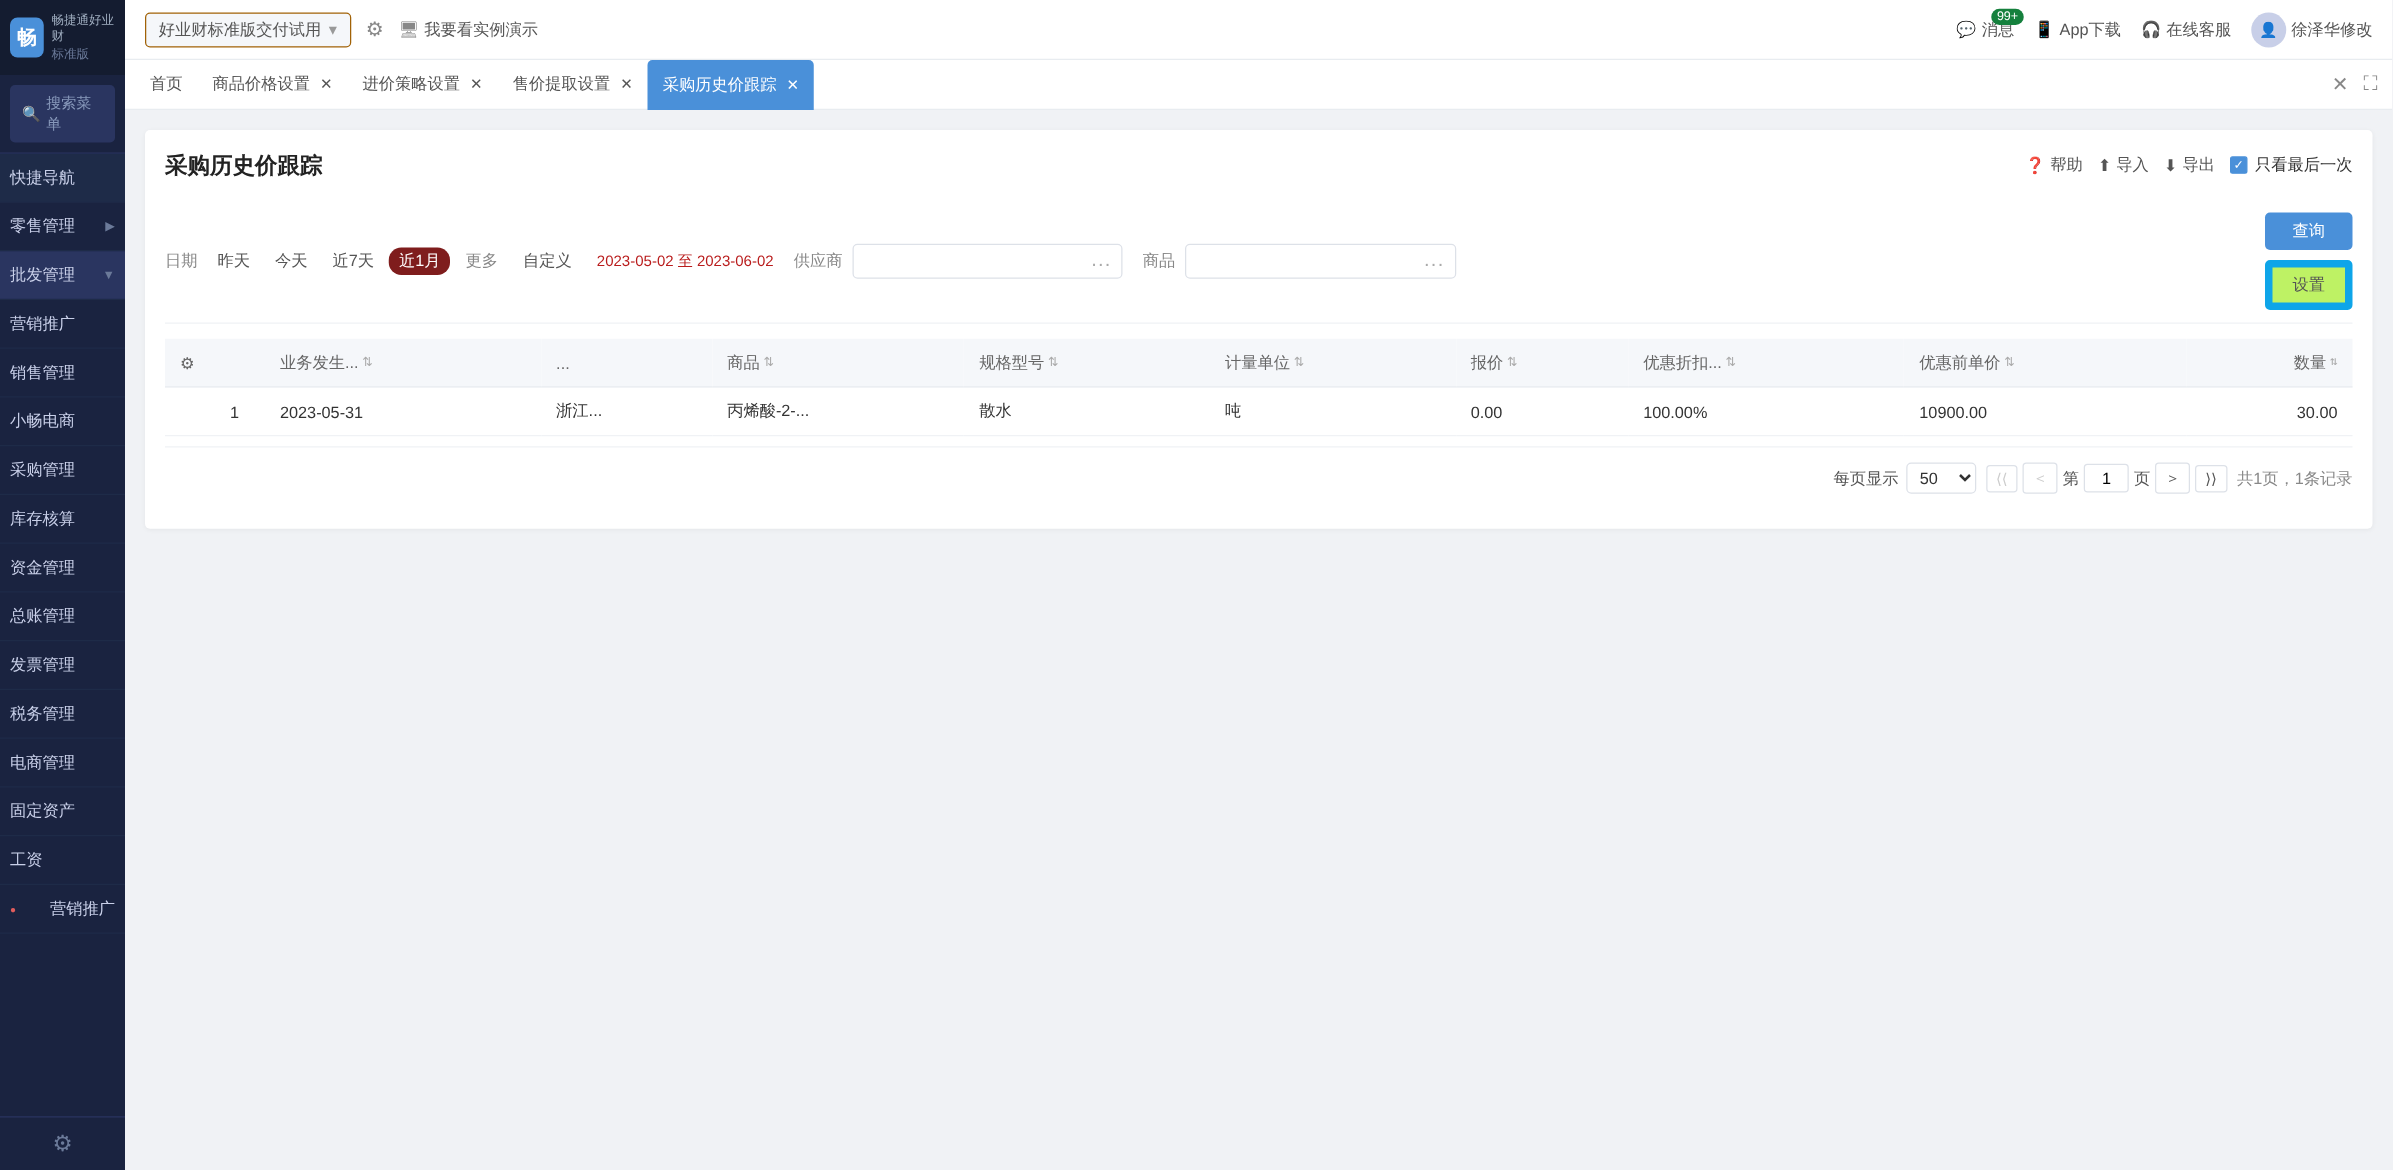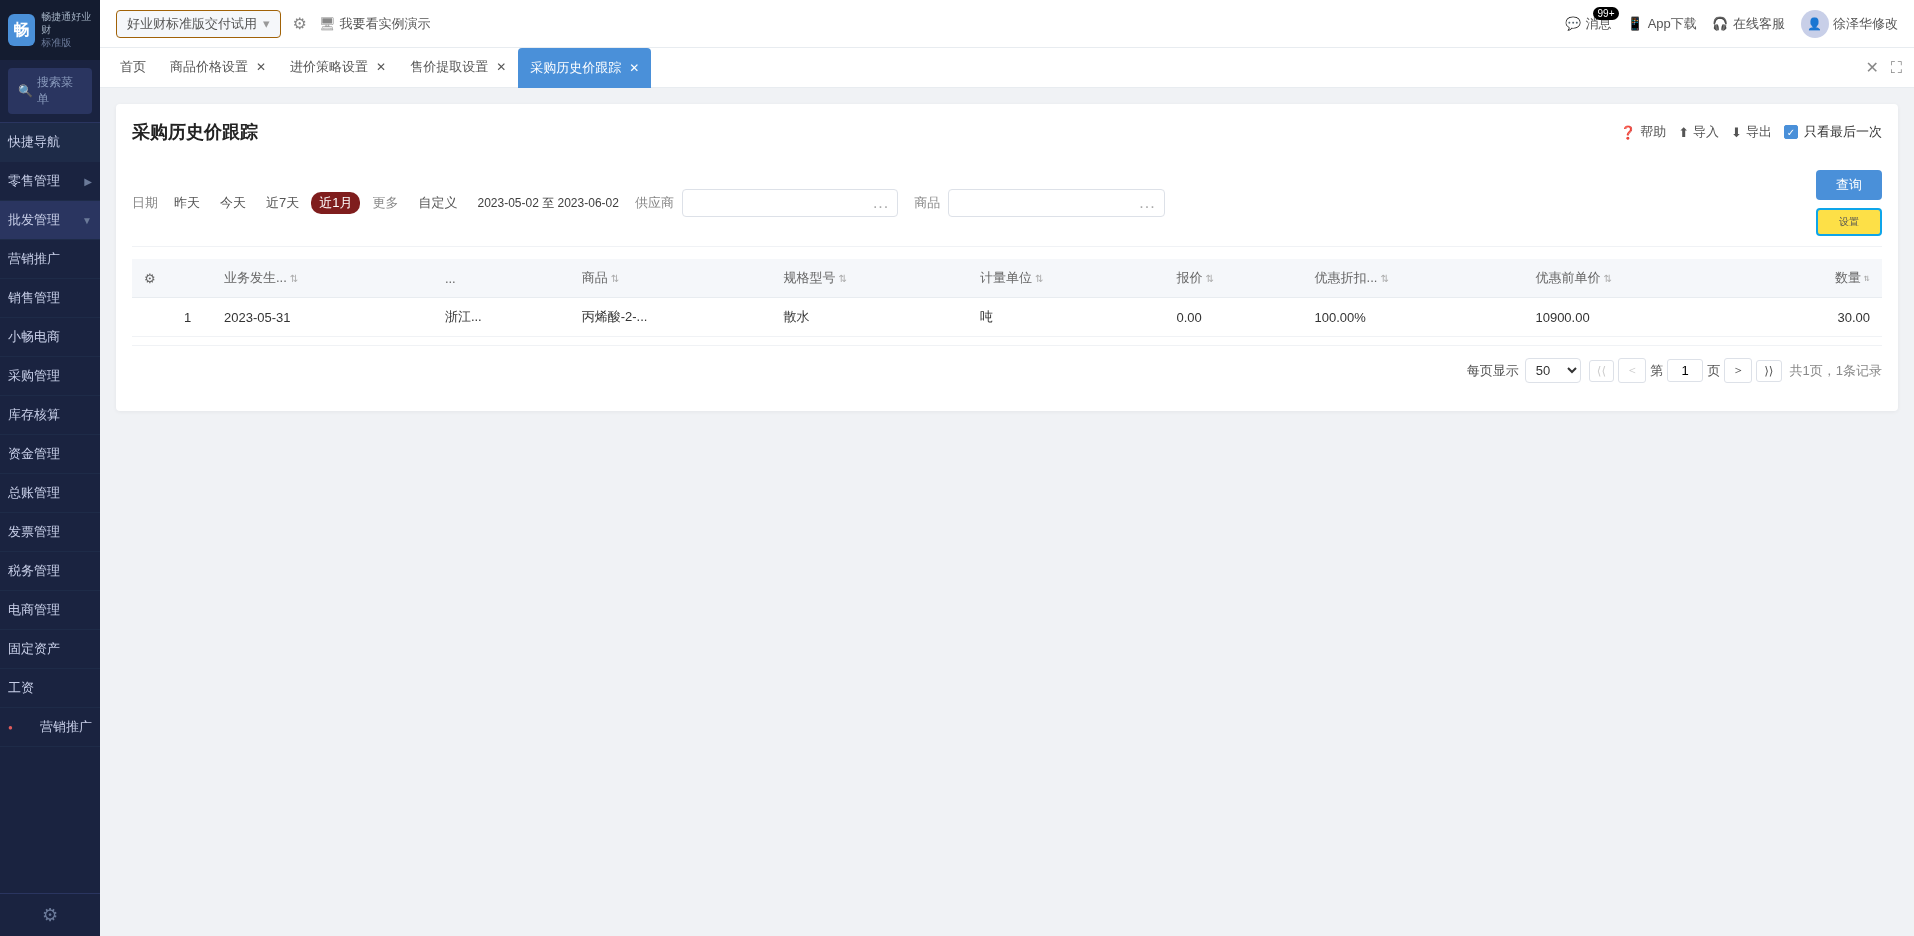--- a/index.html
+++ b/index.html
@@ -108,21 +108,21 @@
     .topbar-right {
       margin-left: auto;
       display: flex; align-items: center; gap: 16px;
     }
     .topbar-action {
       display: flex; align-items: center; gap: 4px;
       color: #555; cursor: pointer; font-size: 13px;
       position: relative;
     }
     .badge {
-      background: #000000; color: white; font-size: 10px;
+      background: #15803d; color: white; font-size: 10px;
       border-radius: 10px; padding: 1px 5px;
       position: absolute; top: -8px; right: -8px;
       min-width: 18px; text-align: center;
     }
     .topbar-user { display: flex; align-items: center; gap: 4px; color: #555; cursor: pointer; }
     .user-avatar { width: 28px; height: 28px; background: #c8cfe8; border-radius: 50%; display: flex; align-items: center; justify-content: center; font-size: 12px; color: #666; }
 
     
     .tab-bar {
       background: white;
@@ -214,38 +214,38 @@
     }
     .filter-label { color: #888; font-size: 13px; }
     .filter-date-options { display: flex; align-items: center; gap: 4px; }
     .date-option {
       padding: 2px 8px; cursor: pointer; font-size: 13px; color: #555;
       border-radius: 10px;
     }
     .date-option.active {
       background: #7f1d1d; color: white; border-radius: 10px;
     }
-    .date-range { font-size: 12px; color: #404040; margin-left: 4px; }
+    .date-range { font-size: 12px; color: #b91c1c; margin-left: 4px; }
     .more-option { color: #888; font-size: 13px; cursor: pointer; }
 
     .filter-input-wrap {
       display: flex; align-items: center; gap: 6px;
       border: 1px solid #dde1e8; border-radius: 4px;
       padding: 4px 8px; min-width: 160px; background: white;
     }
     .filter-input { border: none; outline: none; font-size: 13px; color: #333; width: 100%; }
     .filter-dots { color: #aaa; cursor: pointer; font-size: 16px; letter-spacing: 1px; }
 
     .query-btn {
       background: #4a90d9; color: white; border: none; border-radius: 4px;
       padding: 6px 20px; cursor: pointer; font-size: 13px;
     }
     .settings-btn {
-      background: #fde047; color: #555; border: 2px solid #0ea5e9; border-radius: 4px;
-      padding: 5px 16px; cursor: pointer; font-size: 10px;
+      background: #bef264; color: #555; border: 6px solid #0ea5e9; border-radius: 4px;
+      padding: 5px 16px; cursor: pointer; font-size: 13px;
     }
 
     
     .data-table {
       width: 100%; border-collapse: collapse; font-size: 13px;
     }
     .data-table th {
       background: #f5f7fa; color: #666; font-weight: normal;
       padding: 10px 12px; text-align: left;
       border-bottom: 1px solid #e8ecf0;

